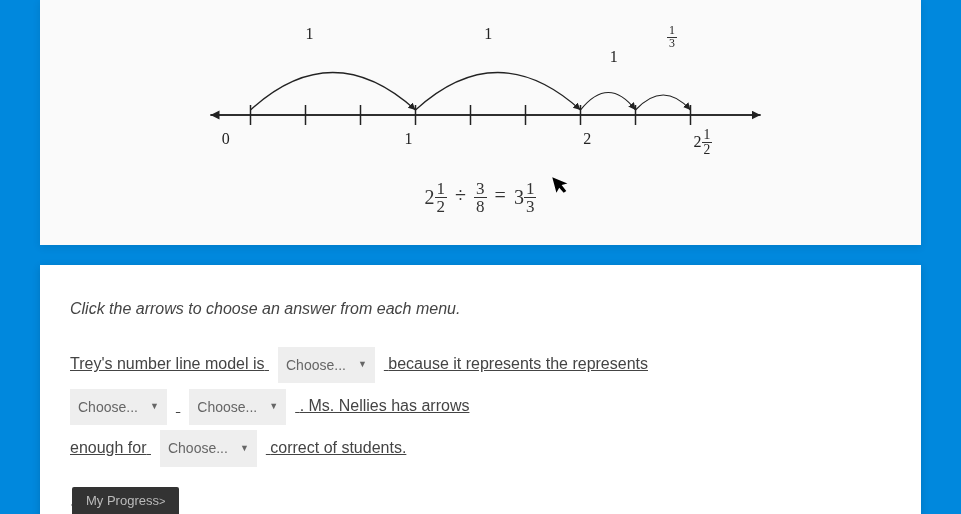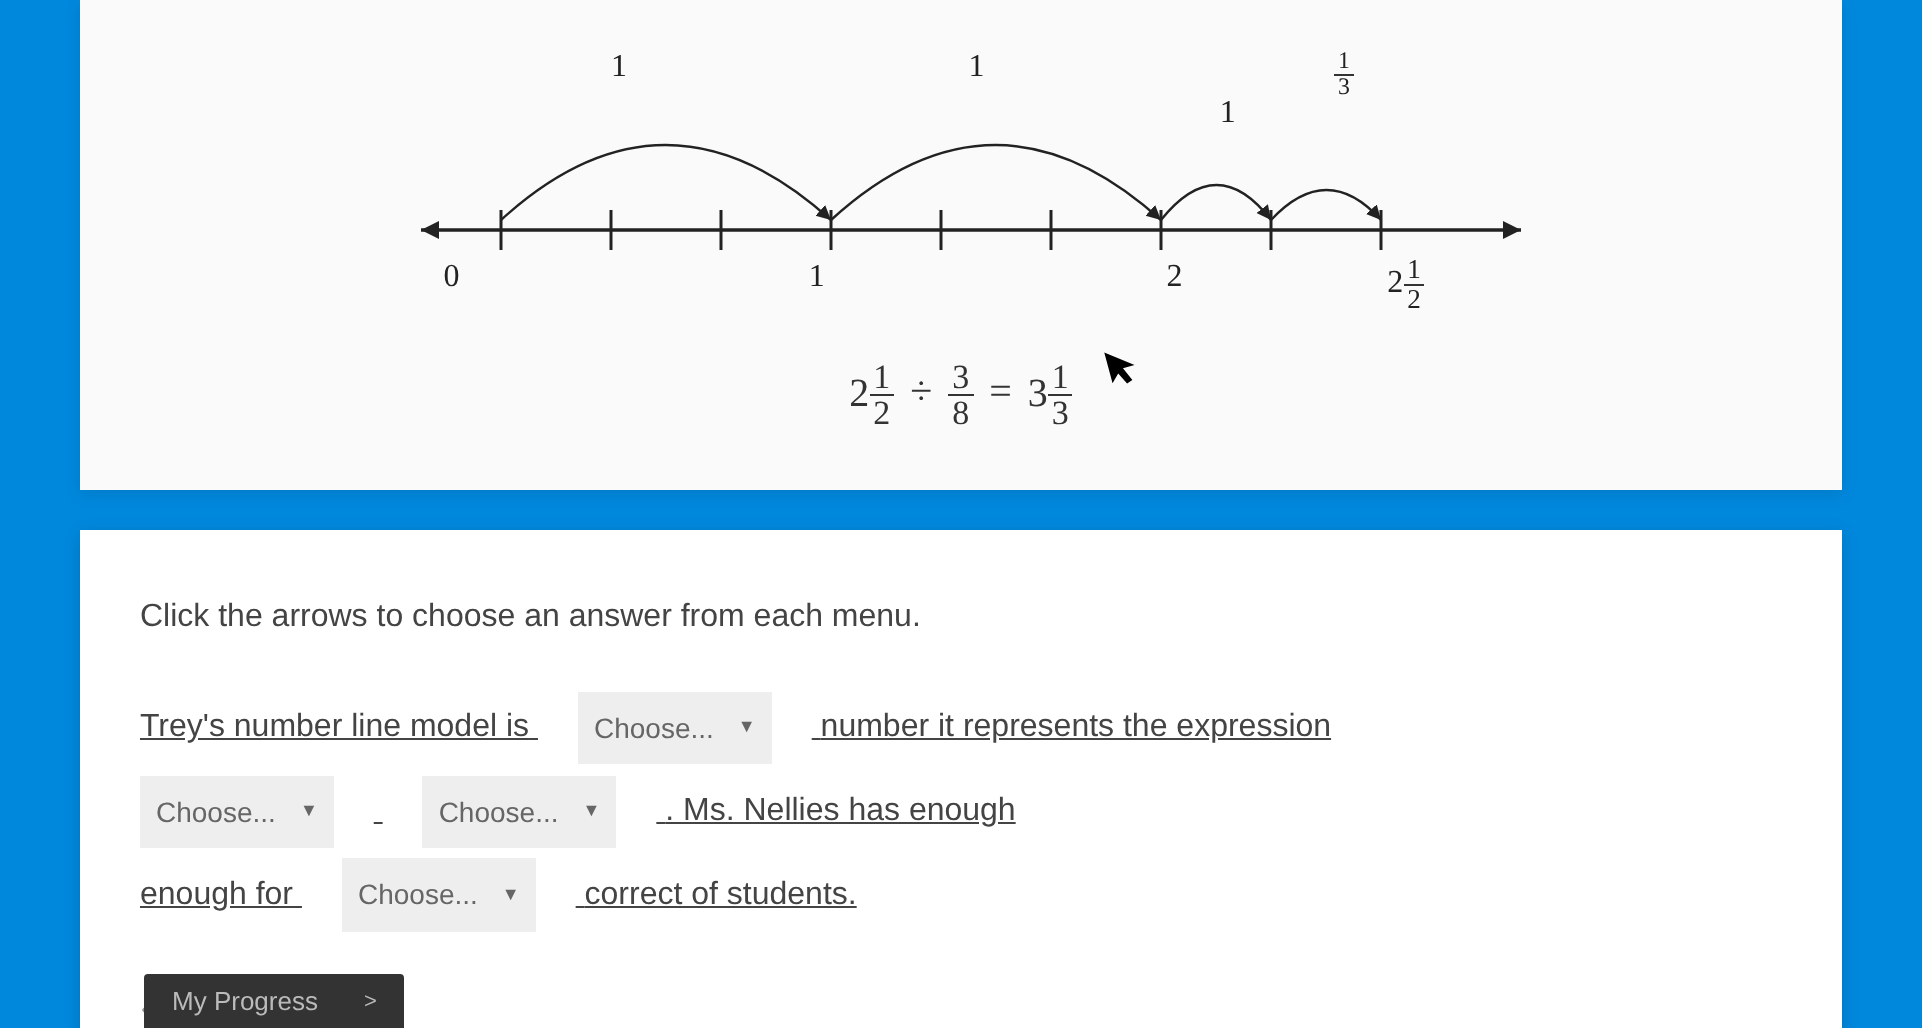--- a/index.html
+++ b/index.html
@@ -66,31 +66,32 @@
   background: #fff;
   margin: 0 40px;
   padding: 25px 30px 20px;
   box-shadow: 0 2px 8px rgba(0,0,0,0.15);
   font-size: 16px;
   color: #444;
   line-height: 2.4;
 }
 .instruction {
   margin-bottom: 15px;
+  font-style: italic;
 }
 .sentence-block {
   line-height: 2.6;
   text-decoration: underline;
 }
 .dropdown {
   display: inline-flex;
   align-items: center;
   background: #eee;
   padding: 0 8px;
-  margin: 0 20px;
+  margin: 0 9px;
   color: #666;
   font-size: 14px;
   vertical-align: middle;
 }
 .dropdown .placeholder {
   margin-right: 12px;
 }
 .dropdown .caret {
   font-size: 9px;
   color: #666;
@@ -108,21 +109,21 @@
 .progress-btn {
   position: absolute;
   left: 72px;
   bottom: 0;
   background: #333;
   color: #bbb;
   padding: 6px 14px;
   font-size: 13px;
   display: flex;
   align-items: center;
-  gap: 23px;
+  gap: 0;
   border-radius: 2px 2px 0 0;
 }
 .progress-btn .chev {
   font-size: 11px;
 }
 </style>
 </head>
 <body>
 
 <div class="top-panel">
@@ -187,31 +188,31 @@
 </div>
 
 <div class="bottom-panel">
   <div class="instruction">Click the arrows to choose an answer from each menu.</div>
   <div class="sentence-block">
     <span>Trey's number line model is</span>
     <span class="dropdown">
       <span class="placeholder">Choose...</span>
         <span class="caret">▼</span>
     </span>
-    <span>number it represents the expression</span>
+    <span>because it represents the represents</span>
     <br>
     <span class="dropdown" style="margin-left:0;">
       <span class="placeholder">Choose...</span>
         <span class="caret">▼</span>
     </span>
     <span class="dropdown">
       <span class="placeholder">Choose...</span>
         <span class="caret">▼</span>
     </span>
-    <span>. Ms. Nellies has enough</span>
+    <span>. Ms. Nellies has arrows</span>
     <br>
     <span>enough for</span>
     <span class="dropdown">
       <span class="placeholder">Choose...</span>
         <span class="caret">▼</span>
     </span>
     <span>correct of students.</span>
   </div>
   <div class="toolbar">
     <span class="tool-icon">

